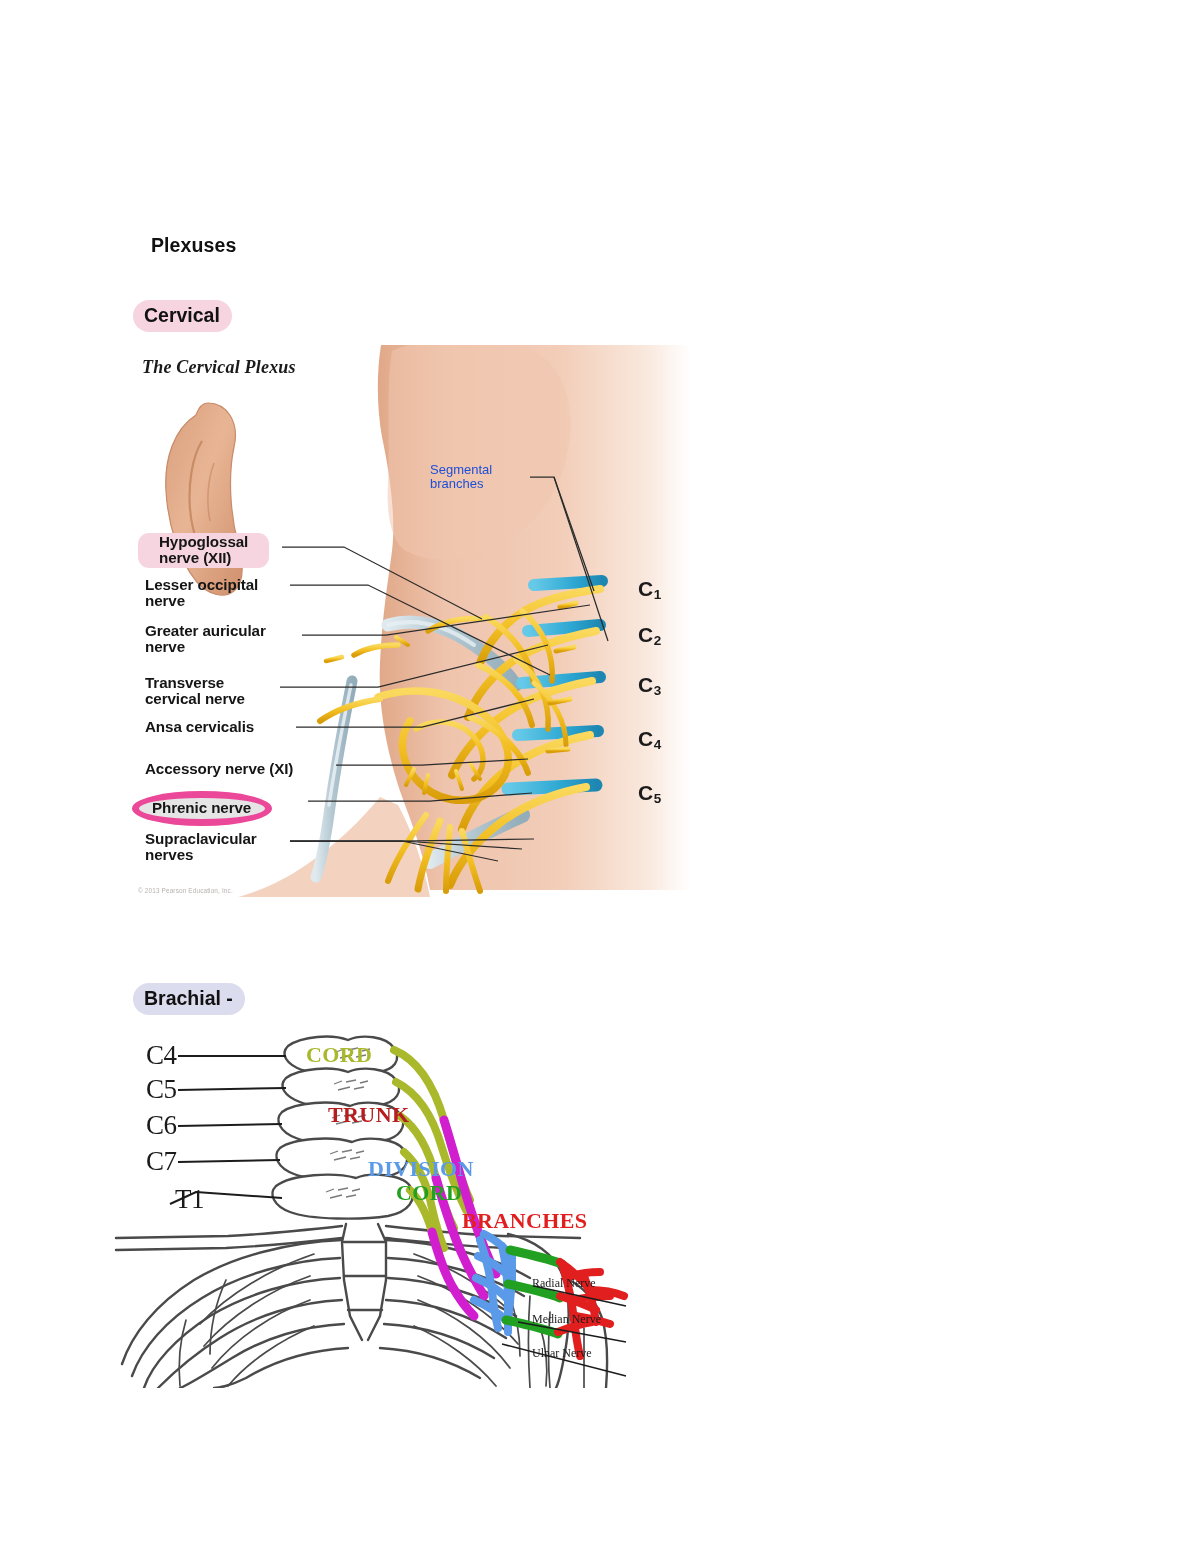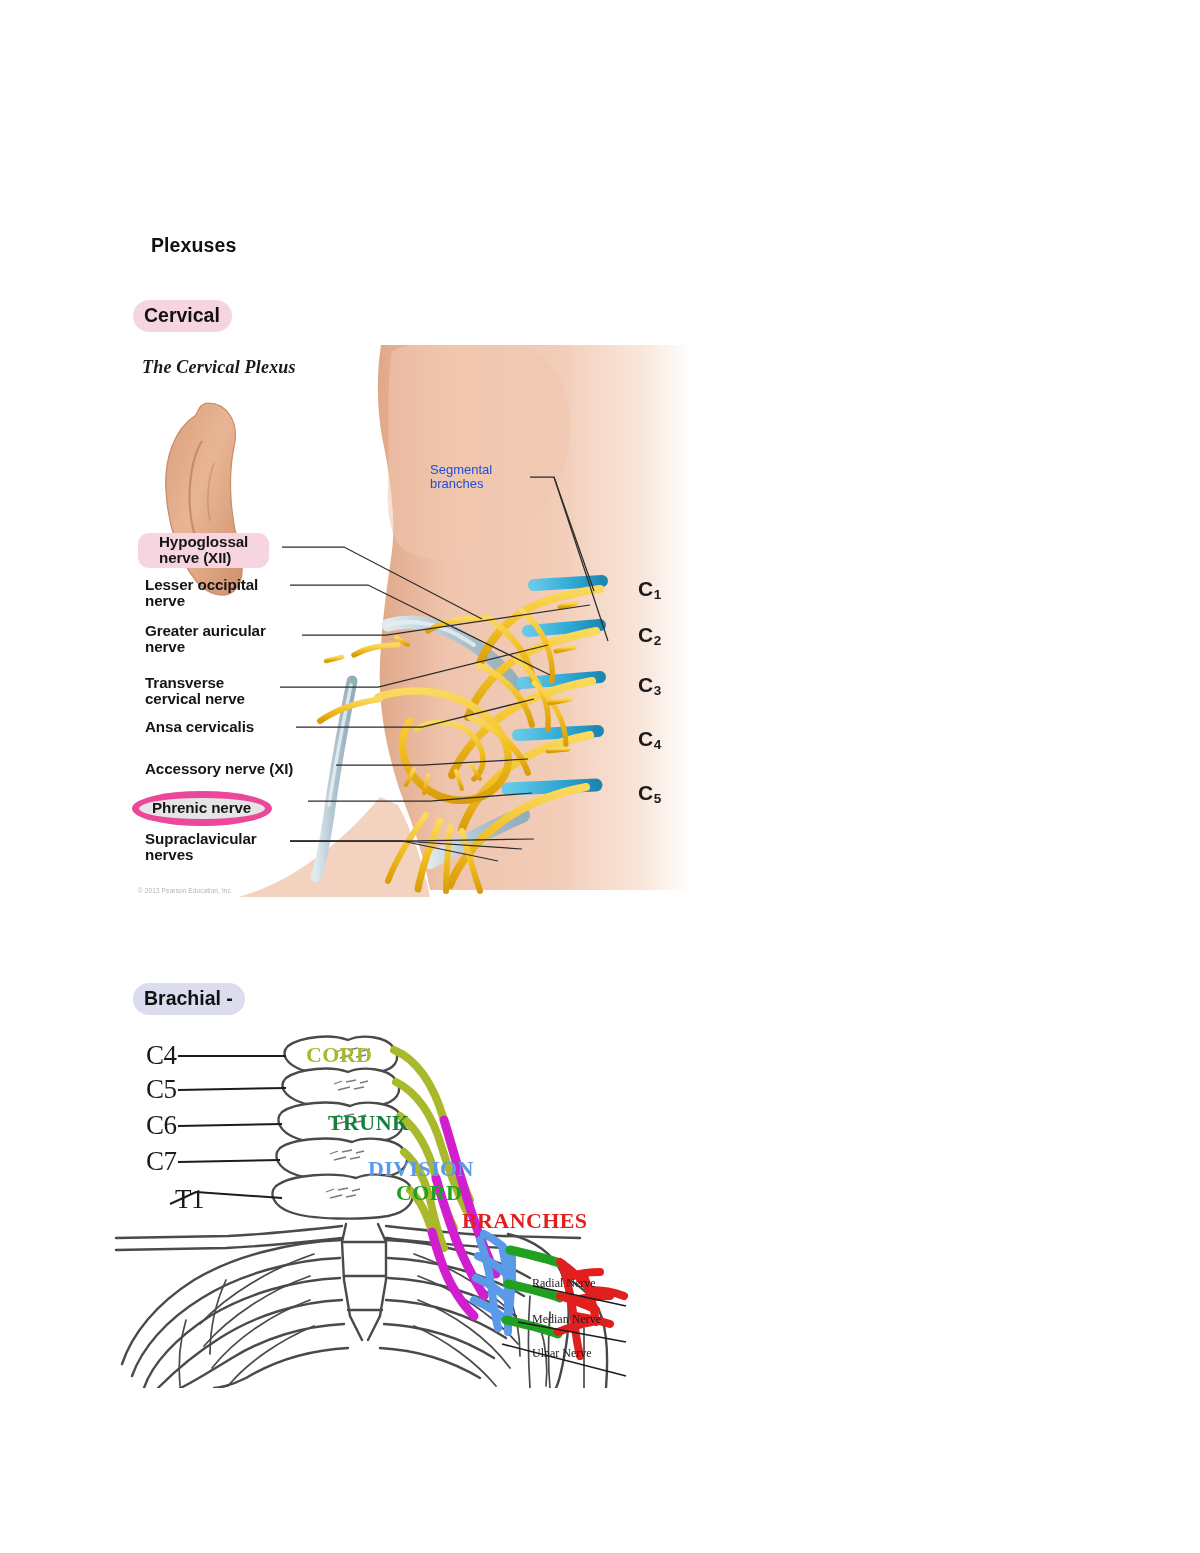--- a/index.html
+++ b/index.html
@@ -387,21 +387,21 @@
       </g>
     </svg>
 
     <div class="vlabel" style="left:36px;top:12px;">C4</div>
     <div class="vlabel" style="left:36px;top:46px;">C5</div>
     <div class="vlabel" style="left:36px;top:82px;">C6</div>
     <div class="vlabel" style="left:36px;top:118px;">C7</div>
     <div class="vlabel" style="left:36px;top:156px;margin-left:29px;">T1</div>
 
     <div class="seglabel" style="left:196px;top:14px;color:#a9b92b;">CORD</div>
-    <div class="seglabel" style="left:218px;top:74px;color:#15803d;margin-top:8px;">TRUNK</div>
+    <div class="seglabel" style="left:218px;top:74px;color:#b91c1c;">TRUNK</div>
     <div class="seglabel" style="left:258px;top:128px;color:#5a9ae8;">DIVISION</div>
     <div class="seglabel" style="left:286px;top:152px;color:#21a021;">CORD</div>
     <div class="seglabel" style="left:352px;top:180px;color:#e21f1f;">BRANCHES</div>
 
     <div class="nlabel" style="left:422px;top:248px;">Radial Nerve</div>
     <div class="nlabel" style="left:422px;top:284px;">Median Nerve</div>
     <div class="nlabel" style="left:422px;top:318px;">Ulnar Nerve</div>
   </div>
 
 </div>

